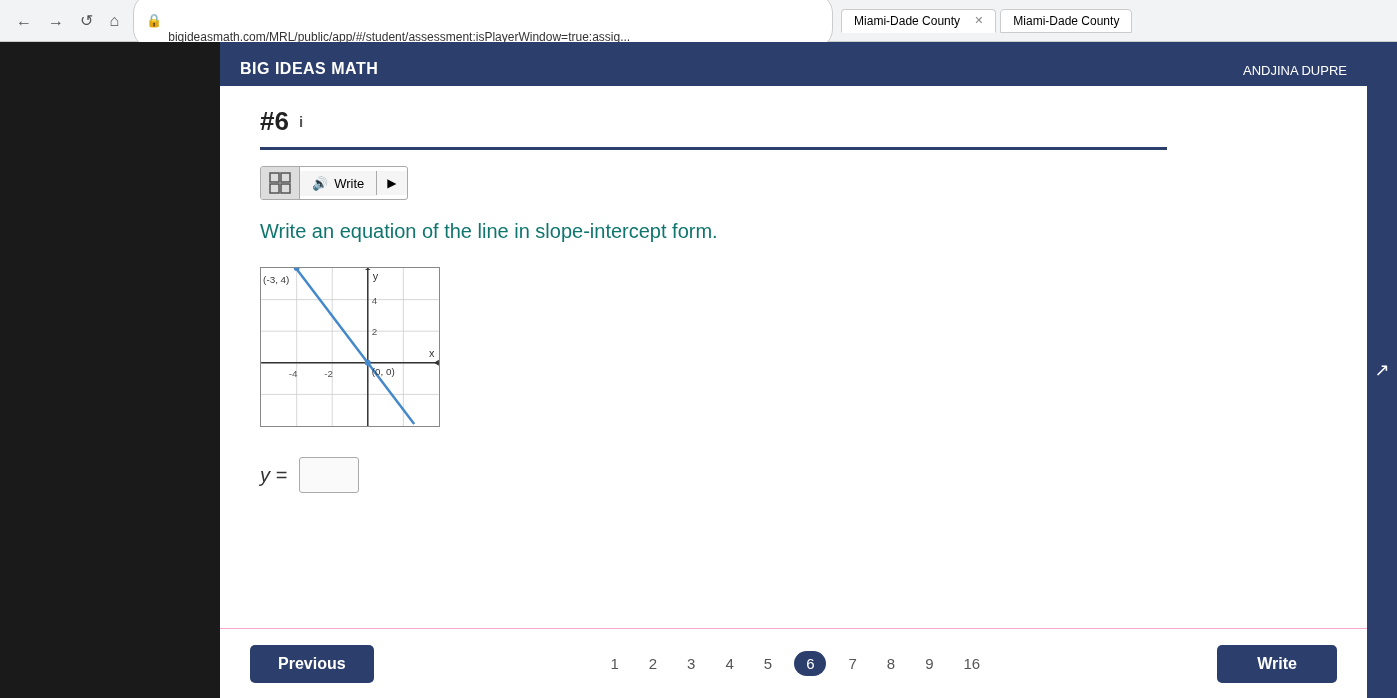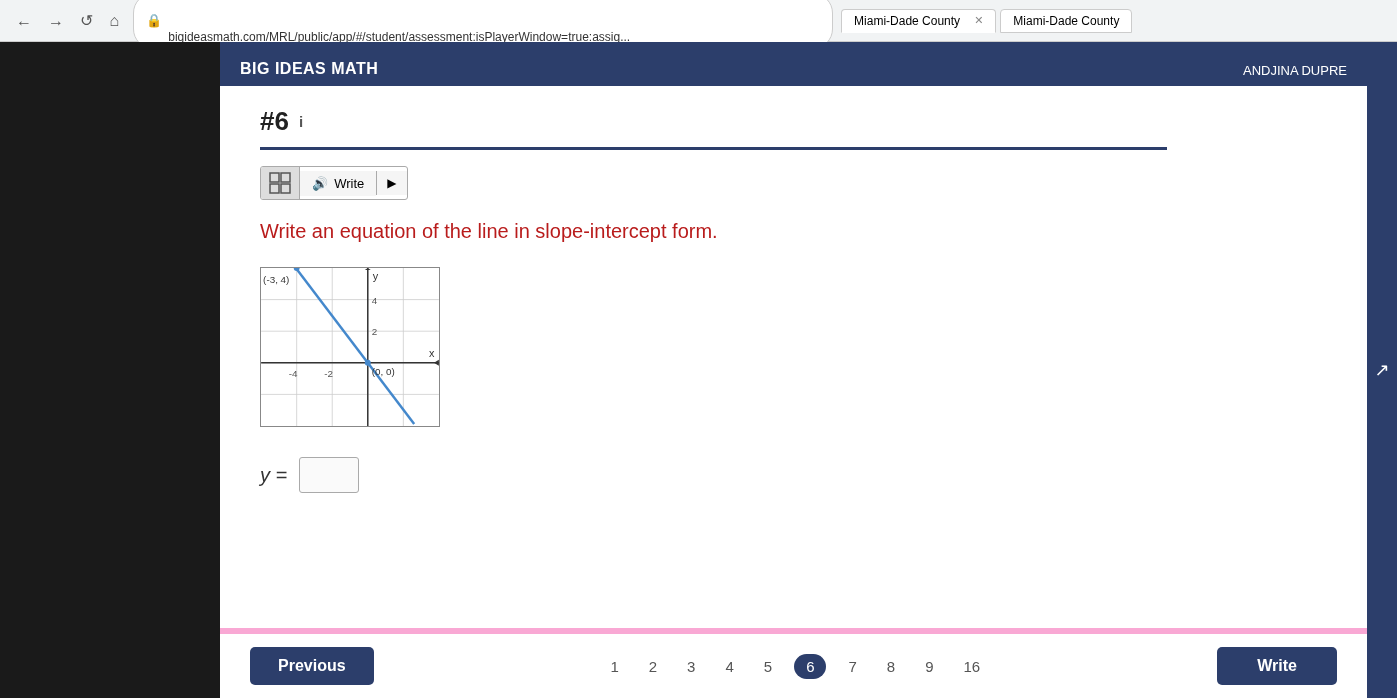--- a/index.html
+++ b/index.html
@@ -174,21 +174,21 @@
       border: none;
       border-left: 1px solid #aaa;
       padding: 5px 10px;
       cursor: pointer;
       font-size: 12px;
     }
 
     
     .question-text {
       font-size: 20px;
-      color: #b91c1c;
+      color: #0f766e;
       margin-bottom: 24px;
     }
 
     
     .graph-container {
       width: 180px;
       height: 160px;
       border: 1.5px solid #888;
       background: white;
       position: relative;
@@ -214,21 +214,21 @@
       border: 1.5px solid #aaa;
       border-radius: 3px;
       font-size: 16px;
       padding: 4px 8px;
       background: #fafafa;
     }
 
     
     .bottom-nav {
       background: #fff;
-      border-top: 6px solid #f9a8d4;
+      border-top: 1px solid #f9a8d4;
       padding: 12px 30px;
       display: flex;
       align-items: center;
       gap: 16px;
       height: 70px;
     }
     .nav-prev-btn, .nav-next-btn {
       background: #2c3e6b;
       color: white;
       border: none;

